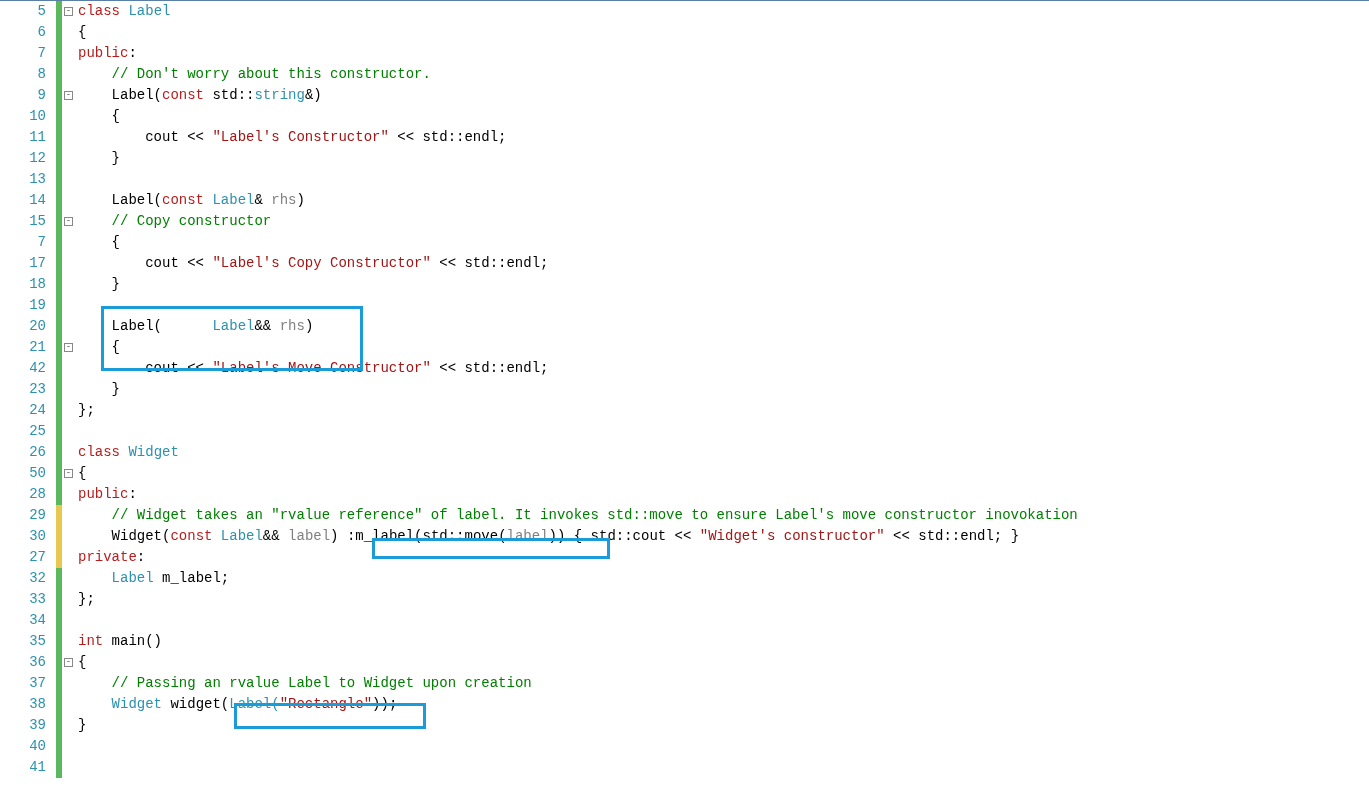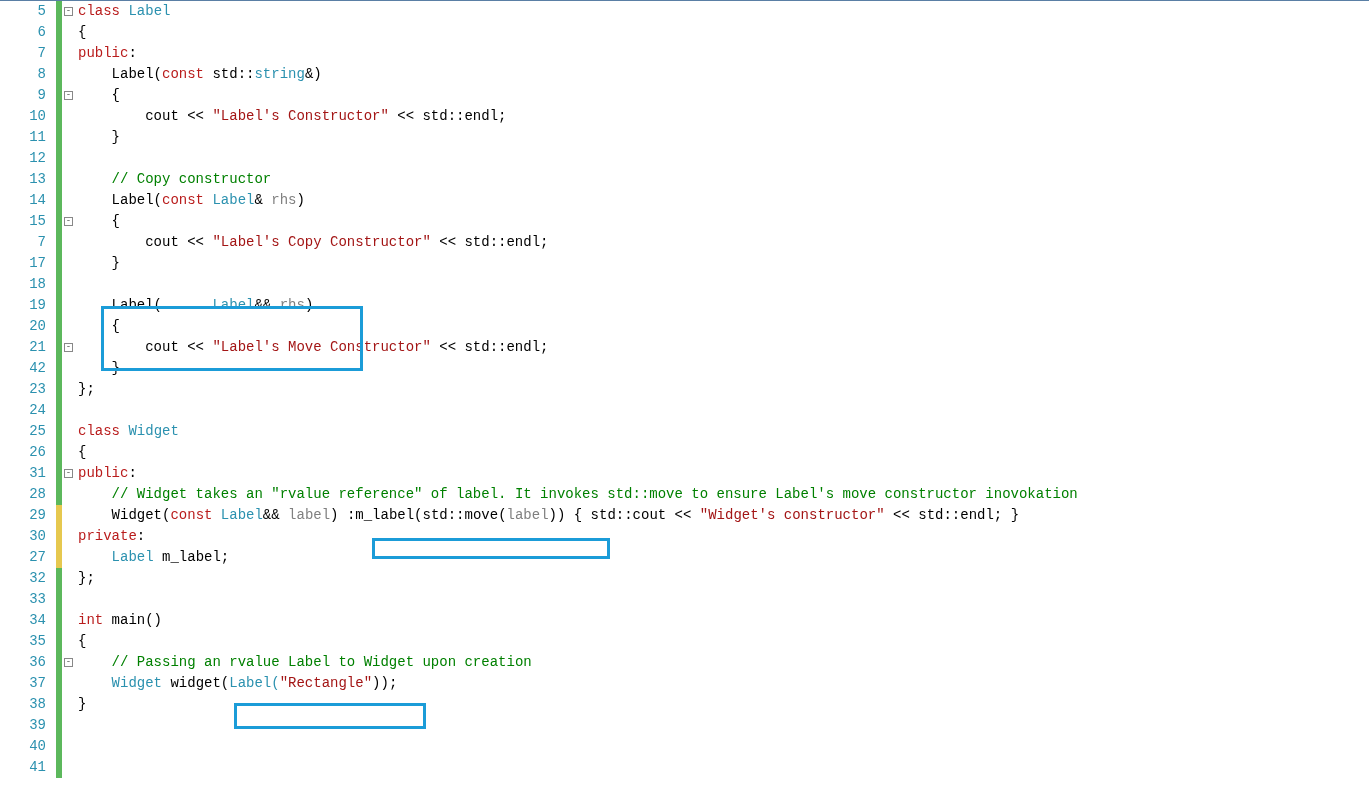--- a/index.html
+++ b/index.html
@@ -100,21 +100,21 @@
         <div>17</div>
         <div>18</div>
         <div>19</div>
         <div>20</div>
         <div>21</div>
         <div>42</div>
         <div>23</div>
         <div>24</div>
         <div>25</div>
         <div>26</div>
-        <div>31</div>
+        <div>50</div>
         <div>28</div>
         <div>29</div>
         <div>30</div>
         <div>27</div>
         <div>32</div>
         <div>33</div>
         <div>34</div>
         <div>35</div>
         <div>36</div>
         <div>37</div>
@@ -136,27 +136,28 @@
       <div class="fold" style="top: 342px;">-</div>
       <div class="fold" style="top: 468px;">-</div>
       <div class="fold" style="top: 657px;">-</div>
     </div>
 
   <div class="code" id="codeArea">
 
     <div class="line"><span class="kw">class </span><span class="type">Label</span></div>
     <div class="line"><span class="txt">{</span></div>
     <div class="line"><span class="kw">public</span><span class="txt">:</span></div>
+    <div class="line"><span class="txt">    </span><span class="cmt">// Don't worry about this constructor.</span></div>
     <div class="line"><span class="txt">    Label(</span><span class="kw">const </span><span class="txt">std::</span><span class="type">string</span><span class="txt">&amp;)</span></div>
     <div class="line"><span class="txt">    {</span></div>
     <div class="line"><span class="txt">        cout &lt;&lt; </span><span class="str">"Label's Constructor"</span><span class="txt"> &lt;&lt; std::endl;</span></div>
     <div class="line"><span class="txt">    }</span></div>
     <div class="line"><span class="txt"></span></div>
+    <div class="line"><span class="txt">    Label(</span><span class="kw">const </span><span class="type">Label</span><span class="txt">&amp; </span><span class="gray">rhs</span><span class="txt">)</span></div>
     <div class="line"><span class="txt">    </span><span class="cmt">// Copy constructor</span></div>
-    <div class="line"><span class="txt">    Label(</span><span class="kw">const </span><span class="type">Label</span><span class="txt">&amp; </span><span class="gray">rhs</span><span class="txt">)</span></div>
     <div class="line"><span class="txt">    {</span></div>
     <div class="line"><span class="txt">        cout &lt;&lt; </span><span class="str">"Label's Copy Constructor"</span><span class="txt"> &lt;&lt; std::endl;</span></div>
     <div class="line"><span class="txt">    }</span></div>
     <div class="line"><span class="txt"></span></div>
     <div class="line"><span class="txt">    Label(      </span><span class="type">Label</span><span class="txt">&amp;&amp; </span><span class="gray">rhs</span><span class="txt">)</span></div>
     <div class="line"><span class="txt">    {</span></div>
     <div class="line"><span class="txt">        cout &lt;&lt; </span><span class="str">"Label's Move Constructor"</span><span class="txt"> &lt;&lt; std::endl;</span></div>
     <div class="line"><span class="txt">    }</span></div>
     <div class="line"><span class="txt">};</span></div>
     <div class="line"><span class="txt"></span></div>

